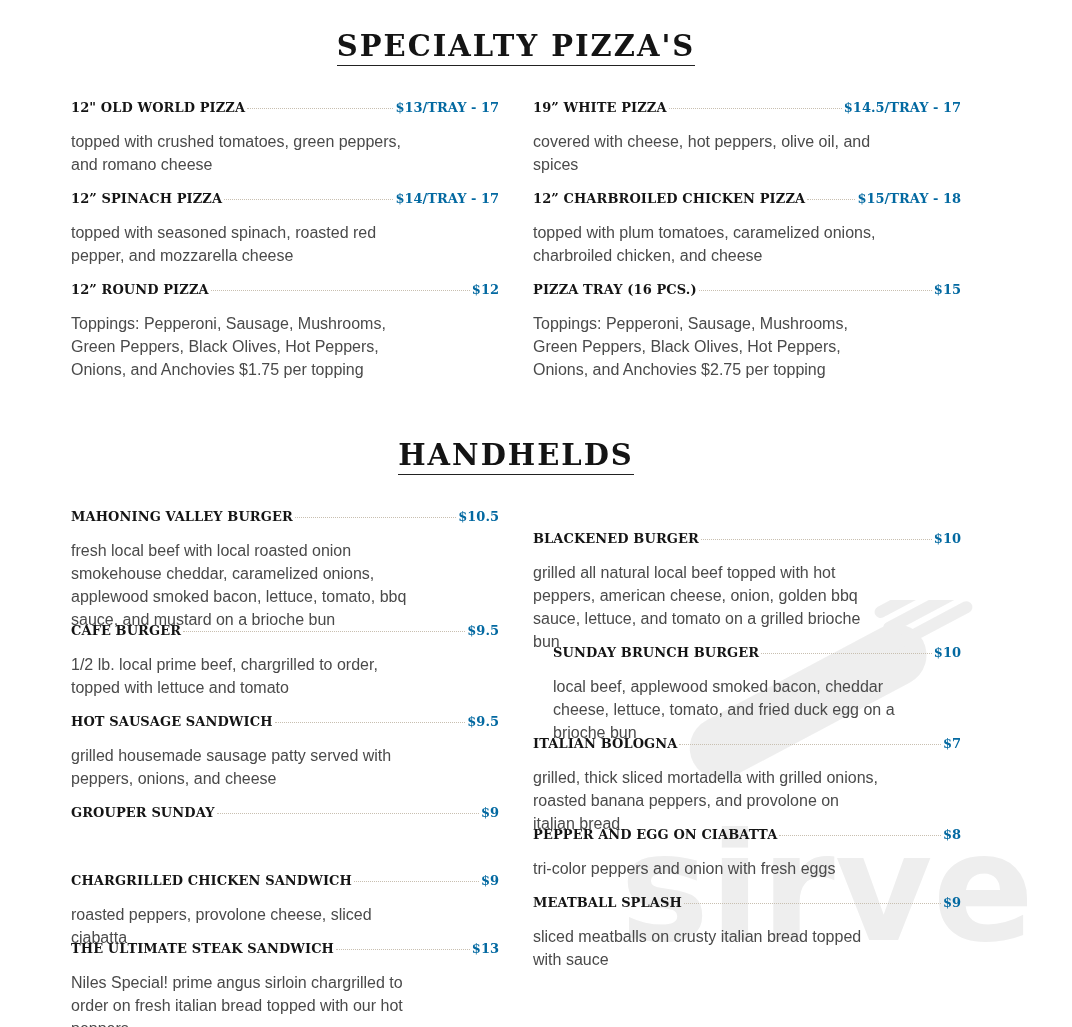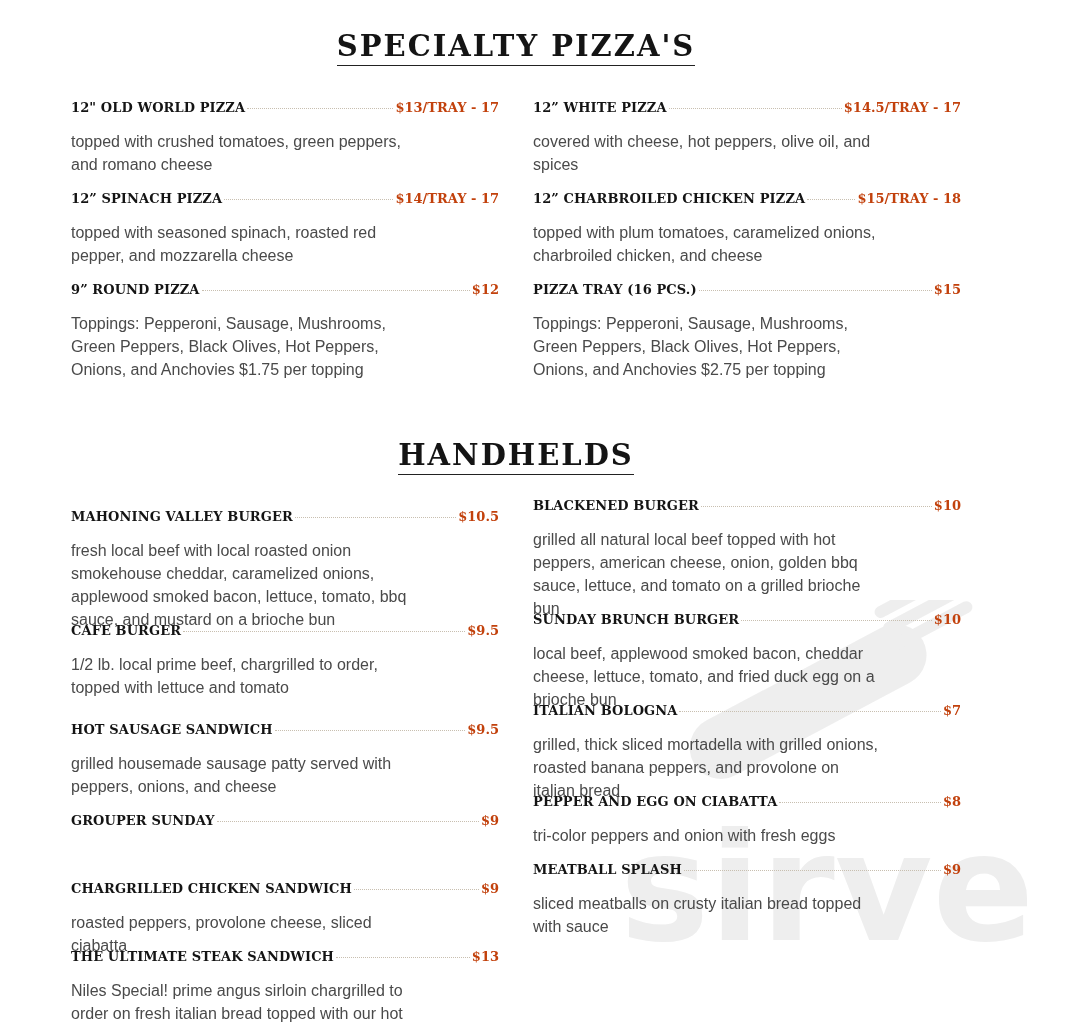--- a/index.html
+++ b/index.html
@@ -27,21 +27,21 @@
     .item-name {
       font-family: "DejaVu Serif", serif; font-weight: bold; font-size: 13px;
       color: #141414; white-space: nowrap; letter-spacing: 0.1px;
     }
     .leader {
       flex: 1; border-bottom: 1px dotted #c8bfb0; margin: 0 2px 0 2px;
       transform: translateY(-3px);
     }
     .item-price {
       font-family: "DejaVu Serif", serif; font-weight: bold; font-size: 13px;
-      color: #c2410c; white-space: nowrap; text-align: center;
+      color: #0369a1; white-space: nowrap; text-align: center;
     }
     .item-desc {
       font-family: "Liberation Sans", sans-serif; font-size: 16px; color: #4a4a4a;
       line-height: 23px; margin-top: 8px; width: 350px;
     }
   </style>
 </head>
 <body>
 
 <svg class="watermark" viewBox="0 0 420 360">
@@ -72,32 +72,32 @@
   <div class="item" style="height:91px;">
     <div class="item-head">
         <span class="item-name">12” SPINACH PIZZA</span>
         <span class="leader"></span>
         <span class="item-price">$14/TRAY - 17</span>
       </div>
     <div class="item-desc">topped with seasoned spinach, roasted red pepper, and mozzarella cheese</div>
   </div>
   <div class="item">
     <div class="item-head">
-        <span class="item-name">9” ROUND PIZZA</span>
+        <span class="item-name">12” ROUND PIZZA</span>
         <span class="leader"></span>
         <span class="item-price">$12</span>
       </div>
     <div class="item-desc">Toppings: Pepperoni, Sausage, Mushrooms, Green Peppers, Black Olives, Hot Peppers, Onions, and Anchovies $1.75 per topping</div>
   </div>
 </div>
 
 <div class="column" style="left:533px; top:100px;">
   <div class="item" style="height:91px;">
     <div class="item-head">
-        <span class="item-name">12” WHITE PIZZA</span>
+        <span class="item-name">19” WHITE PIZZA</span>
         <span class="leader"></span>
         <span class="item-price">$14.5/TRAY - 17</span>
       </div>
     <div class="item-desc">covered with cheese, hot peppers, olive oil, and spices</div>
   </div>
   <div class="item" style="height:91px;">
     <div class="item-head">
         <span class="item-name">12” CHARBROILED CHICKEN PIZZA</span>
         <span class="leader"></span>
         <span class="item-price">$15/TRAY - 18</span>
@@ -128,21 +128,21 @@
     <div class="item-desc">fresh local beef with local roasted onion smokehouse cheddar, caramelized onions, applewood smoked bacon, lettuce, tomato, bbq sauce, and mustard on a brioche bun</div>
   </div>
   <div class="item" style="height:91px;">
     <div class="item-head">
         <span class="item-name">CAFE BURGER</span>
         <span class="leader"></span>
         <span class="item-price">$9.5</span>
       </div>
     <div class="item-desc">1/2 lb. local prime beef, chargrilled to order, topped with lettuce and tomato</div>
   </div>
-  <div class="item" style="height:91px;margin-top:8px;">
+  <div class="item" style="height:91px;">
     <div class="item-head">
         <span class="item-name">HOT SAUSAGE SANDWICH</span>
         <span class="leader"></span>
         <span class="item-price">$9.5</span>
       </div>
     <div class="item-desc">grilled housemade sausage patty served with peppers, onions, and cheese</div>
   </div>
   <div class="item" style="height:68px;">
     <div class="item-head">
         <span class="item-name">GROUPER SUNDAY</span>
@@ -161,30 +161,30 @@
   <div class="item">
     <div class="item-head">
         <span class="item-name">THE ULTIMATE STEAK SANDWICH</span>
         <span class="leader"></span>
         <span class="item-price">$13</span>
       </div>
     <div class="item-desc">Niles Special! prime angus sirloin chargrilled to order on fresh italian bread topped with our hot peppers</div>
   </div>
 </div>
 
-<div class="column" style="left:533px; top:498px;">
+<div class="column" style="left:533px; top:531px;">
   <div class="item" style="height:114px;">
     <div class="item-head">
         <span class="item-name">BLACKENED BURGER</span>
         <span class="leader"></span>
         <span class="item-price">$10</span>
       </div>
     <div class="item-desc">grilled all natural local beef topped with hot peppers, american cheese, onion, golden bbq sauce, lettuce, and tomato on a grilled brioche bun</div>
   </div>
-  <div class="item" style="height:91px;">
+  <div class="item" style="height:91px;margin-left:20px;">
     <div class="item-head">
         <span class="item-name">SUNDAY BRUNCH BURGER</span>
         <span class="leader"></span>
         <span class="item-price">$10</span>
       </div>
     <div class="item-desc">local beef, applewood smoked bacon, cheddar cheese, lettuce, tomato, and fried duck egg on a brioche bun</div>
   </div>
   <div class="item" style="height:91px;">
     <div class="item-head">
         <span class="item-name">ITALIAN BOLOGNA</span>

